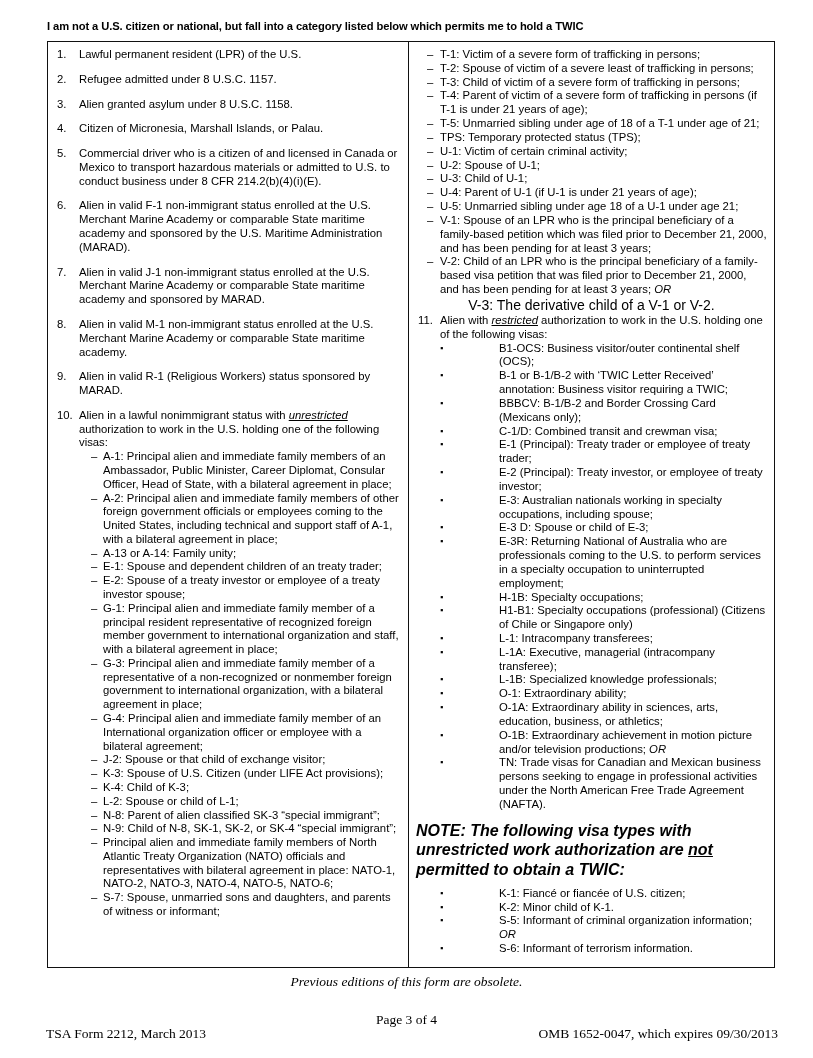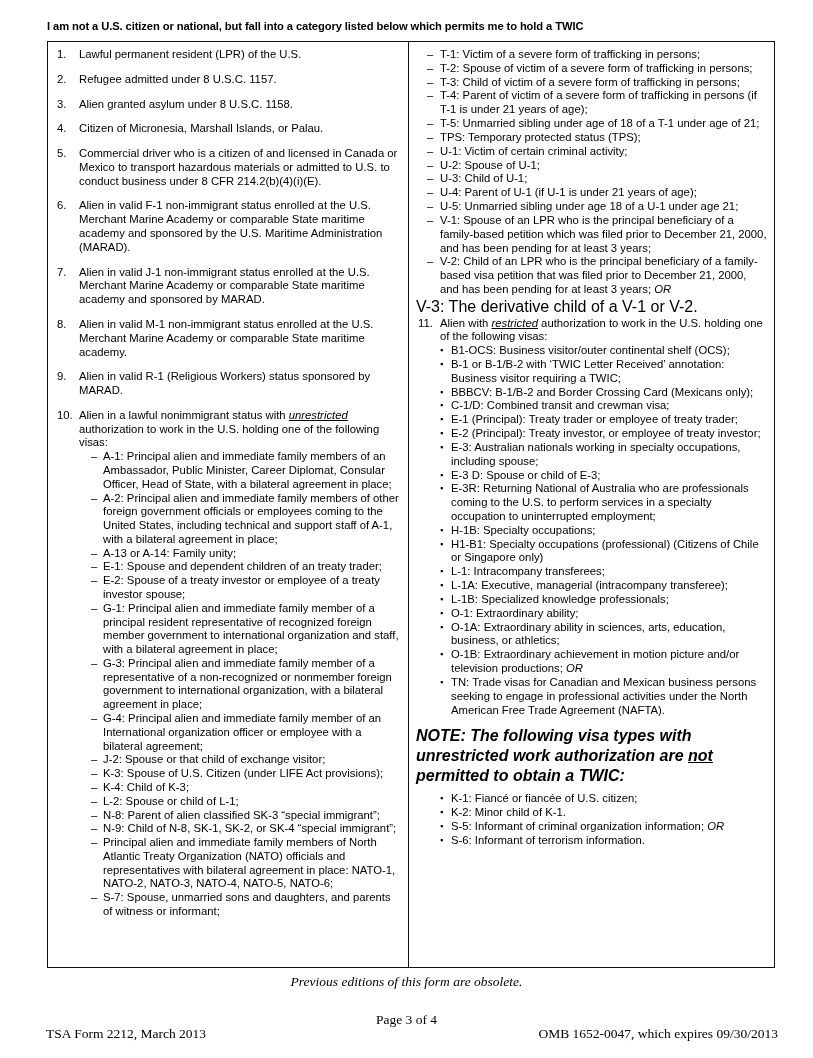--- a/index.html
+++ b/index.html
@@ -100,39 +100,40 @@
   .rt-item {
     display: flex;
     font-size: 11.3px;
     line-height: 1.225;
   }
   .rt-marker { flex: 0 0 auto; width: 13px; padding-left: 11px; box-sizing: content-box; }
   .rt-text { flex: 1 1 auto; }
 
   
   .flush-line {
-    font-size: 16px;
+    font-size: 14px;
     line-height: 1.225;
     padding-left: 0px;
+    text-align: center;
   }
 
   
   .sq-list { margin: 0; padding: 0; list-style: none; margin-left: 24px; }
   .sq-item {
     display: flex;
     font-size: 11.3px;
     line-height: 1.225;
   }
   .sq-marker {
     flex: 0 0 auto;
     width: 11px;
     font-size: 9px;
     line-height: 1.45;
   }
-  .sq-text { flex: 1 1 auto; }
+  .sq-text { flex: 1 1 auto; margin-left: 48px; }
 
   .note-block {
     font-size: 16px;
     line-height: 1.23;
     font-weight: bold;
     font-style: italic;
     margin-top: 9px;
     margin-bottom: 7px;
   }
 
@@ -304,21 +305,21 @@
     </div>
 
     <div class="col col-right">
       <ul class="rt-list" id="right-continued">
           <li class="rt-item">
             <div class="rt-marker">–</div>
             <div class="rt-text">T-1: Victim of a severe form of trafficking in persons;</div>
           </li>
           <li class="rt-item">
             <div class="rt-marker">–</div>
-            <div class="rt-text">T-2: Spouse of victim of a severe form of trafficking in persons;</div>
+            <div class="rt-text">T-2: Spouse of victim of a severe least of trafficking in persons;</div>
           </li>
           <li class="rt-item">
             <div class="rt-marker">–</div>
             <div class="rt-text">T-3: Child of victim of a severe form of trafficking in persons;</div>
           </li>
           <li class="rt-item">
             <div class="rt-marker">–</div>
             <div class="rt-text">T-4: Parent of victim of a severe form of trafficking in persons (if T-1 is under 21 years of age);</div>
           </li>
           <li class="rt-item">

